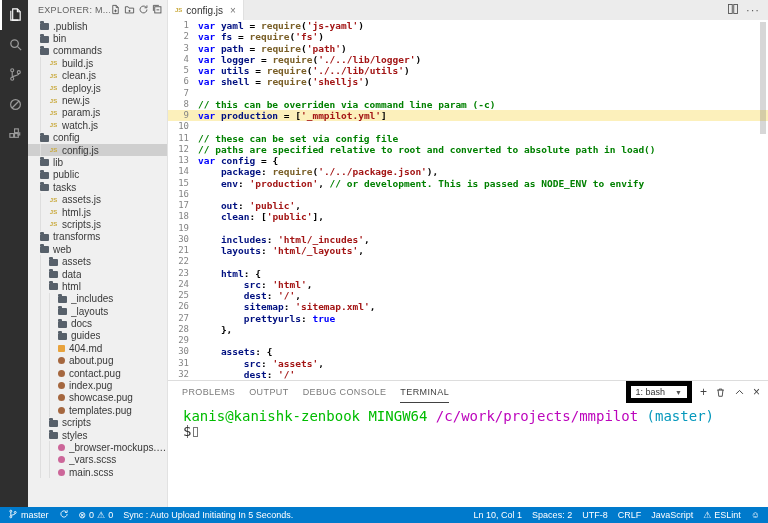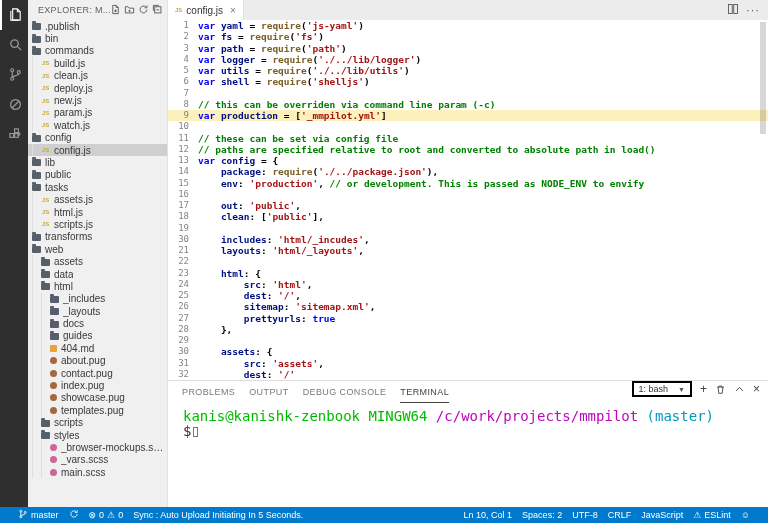--- a/index.html
+++ b/index.html
@@ -14,21 +14,21 @@
   .ab-item.active { color:#ffffff; border-left:2px solid #ffffff; }
   .ab-item svg { width:15px; height:15px; }
 
   
   .sidebar { width:140px; background:#f0f0f0; border-right:1px solid #e2e2e2; flex-shrink:0; display:flex; flex-direction:column; overflow:hidden; }
   .sb-header { height:20px; display:flex; align-items:center; padding:0 4px 0 10px; }
   .sb-title { font-size:9px; color:#616161; letter-spacing:.3px; white-space:nowrap; overflow:hidden; flex:1; }
   .sb-actions { display:flex; gap:3px; align-items:center; }
   .sb-actions svg { width:11px; height:11px; color:#555; }
   .tree { flex:1; overflow:hidden; }
-  .tree-row { height:12.4px; display:flex; align-items:center; padding-left:4px; cursor:pointer; white-space:nowrap; }
+  .tree-row { height:12.4px; display:flex; align-items:center; padding-left:12px; cursor:pointer; white-space:nowrap; }
   .tree-row.selected { background:#cfcfcf; }
   .indent { width:9px; height:100%; border-left:1px solid #dedede; flex-shrink:0; }
   .ficon { flex-shrink:0; margin-right:4px; display:inline-flex; align-items:center; justify-content:center; }
   .ficon-folder { width:9px; height:7px; background:#57606a; border-radius:1px; position:relative; margin-top:1px; }
   .ficon-folder::before { content:''; position:absolute; top:-2px; left:0; width:4px; height:2px; background:#57606a; border-radius:1px 1px 0 0; }
   .ficon-js { font-size:6px; font-weight:bold; color:#c9a93c; width:9px; }
   .ficon-md { width:7px; height:7px; border-radius:1px; background:#e8a33d; }
   .ficon-pug { width:7px; height:7px; border-radius:50%; background:#a5673f; }
   .ficon-scss { width:7px; height:7px; border-radius:50%; background:#cc6699; }
   .tree-label { font-size:10px; color:#383838; overflow:hidden; text-overflow:ellipsis; }
@@ -54,41 +54,41 @@
   .tk-vr { color:#001080; }
   .tk-fn { color:#795e26; }
   .tk-str { color:#a31515; }
   .tk-cm { color:#008000; }
   .tk-pl { color:#000000; }
   .editor-scrollbar { position:absolute; top:0; right:0; width:10px; height:100%; }
   .editor-scrollbar .thumb { position:absolute; top:2px; left:2px; width:6px; height:112px; background:rgba(110,110,110,.28); }
 
   
   .panel { height:127px; border-top:1px solid #ddd; background:#fff; display:flex; flex-direction:column; flex-shrink:0; }
-  .panel-header { height:22px; display:flex; align-items:flex-start; padding:0 8px 0 14px; flex-shrink:0; }
+  .panel-header { height:22px; display:flex; align-items:center; padding:0 8px 0 14px; flex-shrink:0; }
   .panel-tabs { display:flex; gap:14px; flex:1; height:100%; align-items:center; }
   .panel-tab { font-size:9px; letter-spacing:.4px; color:#7a7a7a; height:100%; display:flex; align-items:center; border-bottom:1px solid transparent; cursor:pointer; }
   .panel-tab.active { color:#424242; border-bottom:1px solid #424242; }
   .panel-actions { display:flex; align-items:center; gap:8px; }
-  .shell-select { display:flex; align-items:center; gap:10px; border:2px solid #000000; background:#fff; font-size:9px; color:#333; padding:1px 5px; cursor:pointer; }
+  .shell-select { display:flex; align-items:center; gap:10px; border:5px solid #000000; background:#fff; font-size:9px; color:#333; padding:1px 5px; cursor:pointer; }
   .shell-caret { font-size:7px; color:#555; }
   .panel-actions .pa-icon { color:#424242; cursor:pointer; display:inline-flex; }
   .panel-actions svg { width:11px; height:11px; }
   .pa-plus { font-size:12px; line-height:11px; color:#424242; cursor:pointer; }
   .pa-close { font-size:12px; line-height:11px; color:#424242; cursor:pointer; }
 
   .terminal { flex:1; font-family:"DejaVu Sans Mono", monospace; font-size:14px; padding:6px 0 0 15px; line-height:15px; }
   .t-green { color:#00bc00; }
   .t-magenta { color:#bc05bc; }
   .t-cyan { color:#0598bc; }
   .t-plain { color:#333; }
   .t-cursor { display:inline-block; width:5px; height:10px; border:1px solid #777; vertical-align:-1px; margin-left:2px; }
 
   
-  .status-bar { height:16px; background:#007acc; color:#fff; display:flex; align-items:center; font-size:9px; padding:0 18px; flex-shrink:0; }
+  .status-bar { height:16px; background:#007acc; color:#fff; display:flex; align-items:center; font-size:9px; padding:0 8px; flex-shrink:0; }
   .sb-left, .sb-right { display:flex; align-items:center; gap:10px; }
   .sb-left { flex:1; }
   .sb-item { display:flex; align-items:center; gap:3px; white-space:nowrap; cursor:pointer; }
   .sb-item svg { width:10px; height:10px; }
   .glyph { font-size:9px; }
 </style>
 </head>
 <body>
 
 <div class="app">

